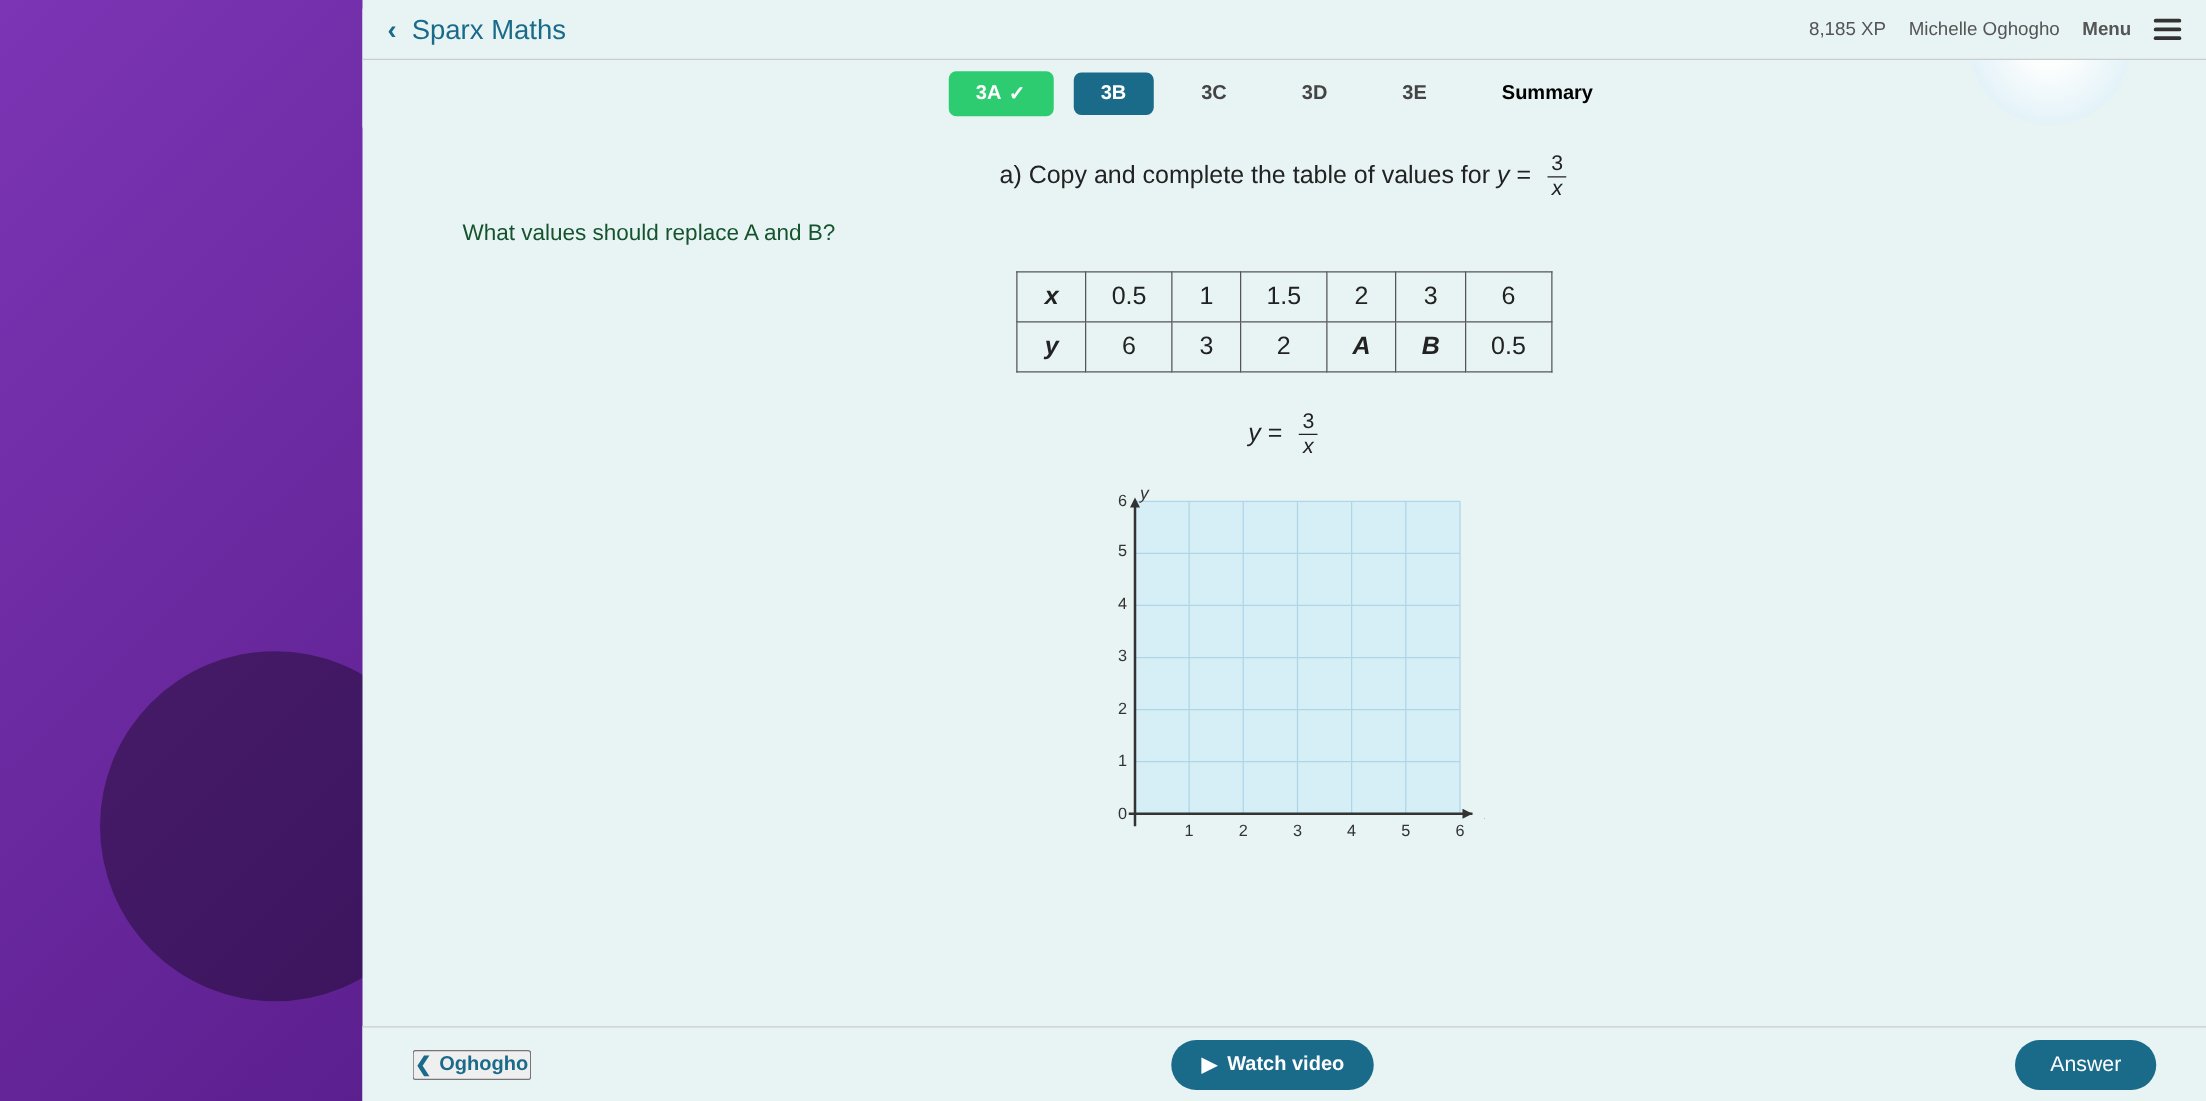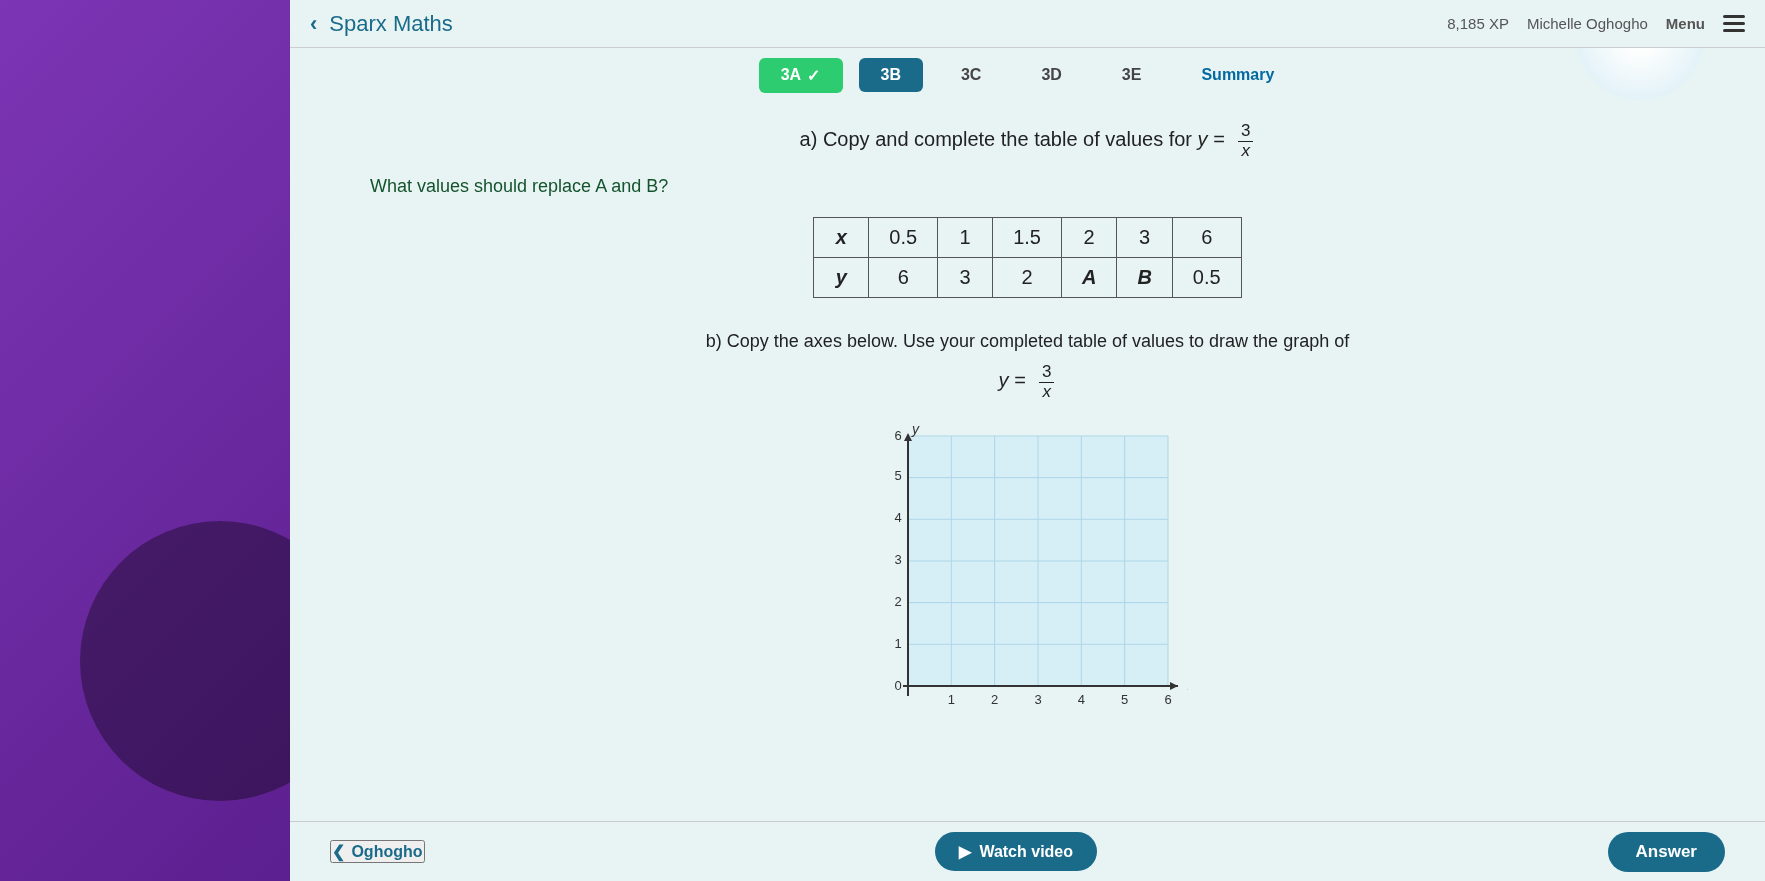--- a/index.html
+++ b/index.html
@@ -149,21 +149,21 @@
       color: white;
     }
 
     .tab-inactive {
       background: transparent;
       color: #444;
     }
 
     .tab-summary {
       background: transparent;
-      color: #0369a1;
+      color: #000000;
     }
 
     
     .content-area {
       position: absolute;
       top: 102px;
       left: 0;
       right: 0;
       bottom: 60px;
       overflow-y: auto;
@@ -285,21 +285,21 @@
     }
 
     .answer-btn {
       background: #1a6b8a;
       color: white;
       border: none;
       border-radius: 24px;
       padding: 10px 28px;
       font-size: 17px;
       cursor: pointer;
-      font-weight: 700;
+      font-weight: 400;
     }
 
     .fraction {
       display: inline-flex;
       flex-direction: column;
       align-items: center;
       vertical-align: middle;
       font-size: 18px;
       line-height: 1.1;
       margin: 0 2px;
@@ -403,23 +403,20 @@
         <td>6</td>
         <td>3</td>
         <td>2</td>
         <td class="val-A">A</td>
         <td class="val-B">B</td>
         <td>0.5</td>
       </tr>
     </tbody>
       </table>
 
-    <div class="question-part-b">
-      <span>b) Copy the axes below. Use your completed table of values to draw the graph of</span>
-    </div>
     <div class="equation-display">
       <em>y</em> =&nbsp;
       <span class="fraction">
         <span class="numerator">3</span>
         <span class="denominator"><em>x</em></span>
       </span>
     </div>
 
     <div class="graph-container">
       <svg class="graph-svg" viewBox="0 0 320 300">

